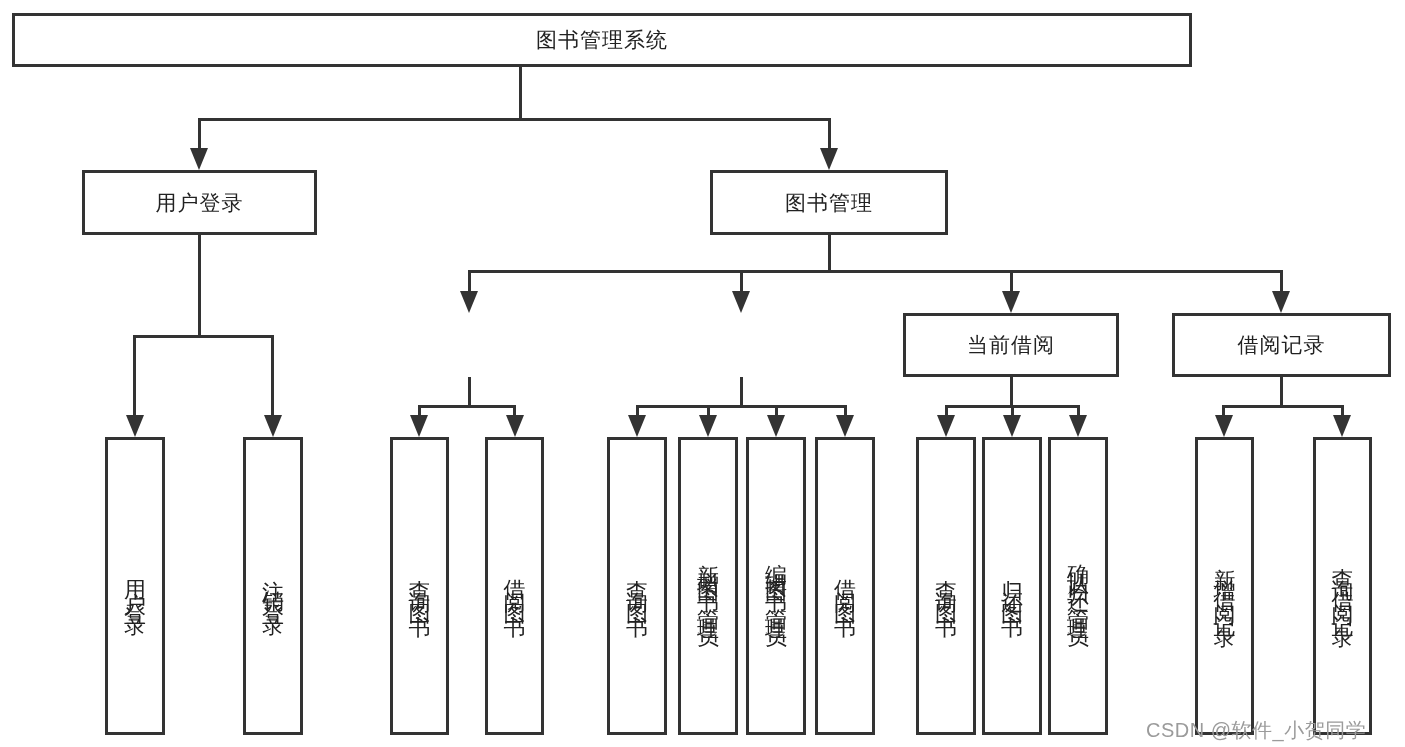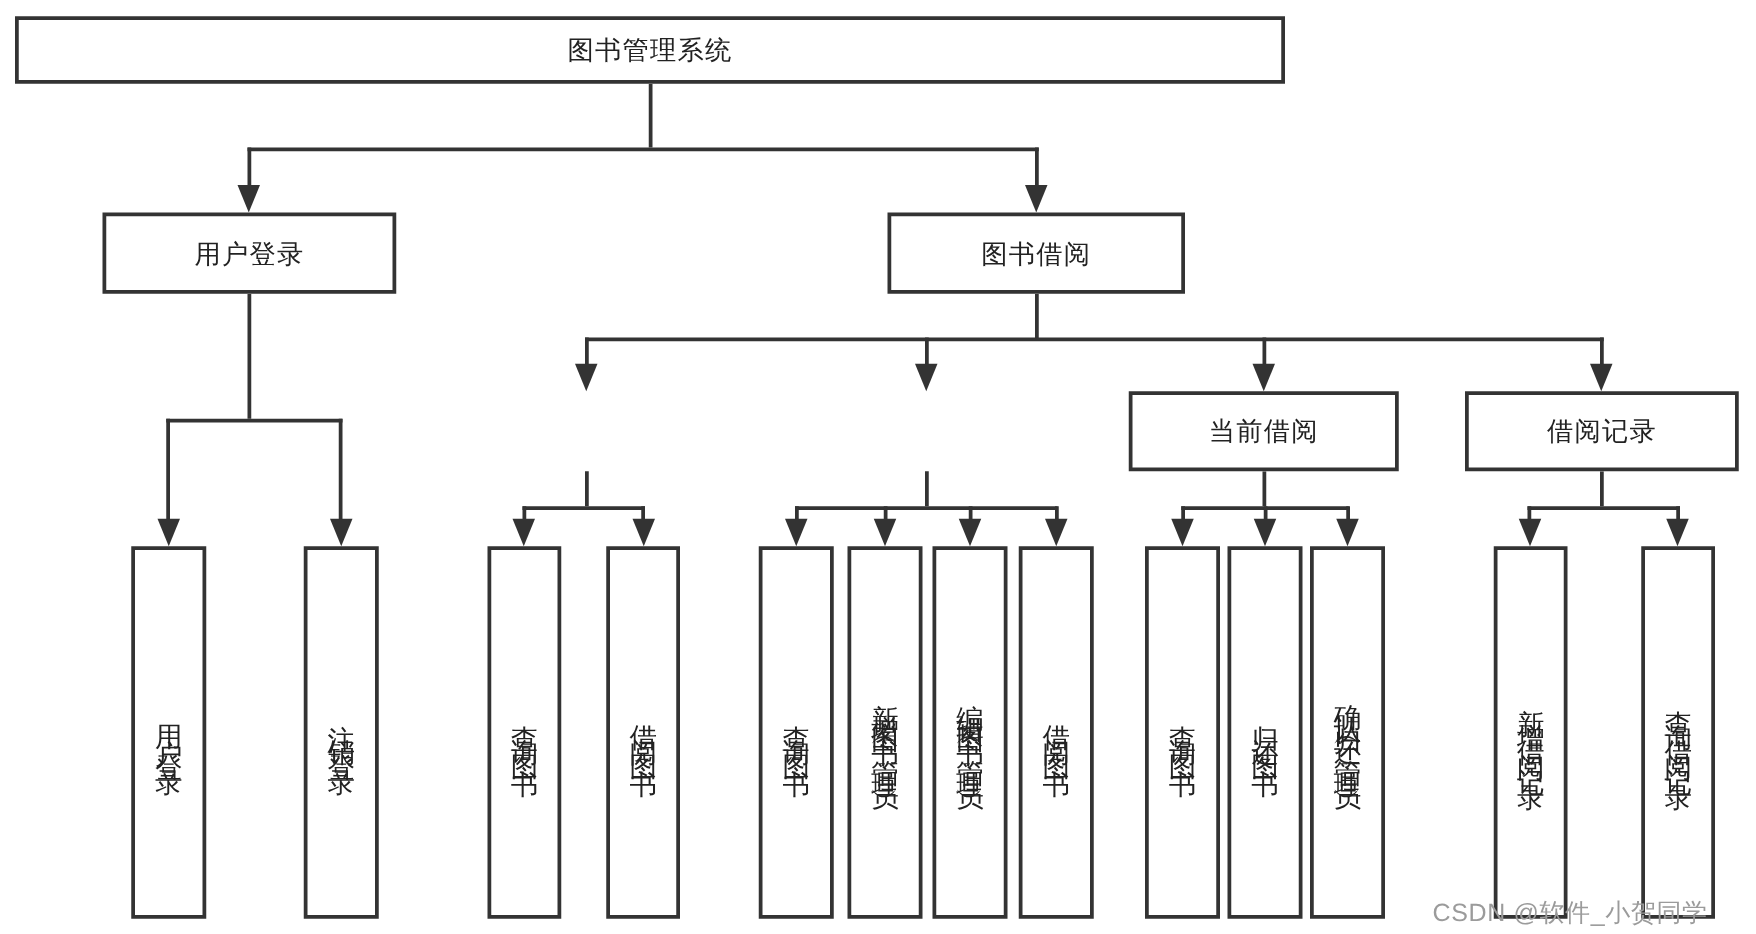--- a/index.html
+++ b/index.html
@@ -90,29 +90,29 @@
   <div class="ln" style="left:1077px;top:405px;width:3px;height:13px"></div>
   <div class="arr" style="left:1069px;top:415px"></div>
 
   <div class="ln" style="left:1280px;top:377px;width:3px;height:28px"></div>
   <div class="ln" style="left:1222px;top:405px;width:122px;height:3px"></div>
   <div class="ln" style="left:1222px;top:405px;width:3px;height:13px"></div>
   <div class="arr" style="left:1215px;top:415px"></div>
   <div class="ln" style="left:1341px;top:405px;width:3px;height:13px"></div>
   <div class="arr" style="left:1333px;top:415px"></div>
 
-  <div class="box" style="left:12px;top:13px;width:1016px;height:54px">
+  <div class="box" style="left:12px;top:13px;width:1180px;height:54px">
     <span class="hdr">图书管理系统</span>
   </div>
 
   <div class="box" style="left:82px;top:170px;width:235px;height:65px">
     <span class="hdr">用户登录</span>
   </div>
   <div class="box" style="left:710px;top:170px;width:238px;height:65px">
-    <span class="hdr">图书借阅</span>
+    <span class="hdr">图书管理</span>
   </div>
 
   <div class="box" style="left:903px;top:313px;width:216px;height:64px">
     <span class="hdr">当前借阅</span>
   </div>
   <div class="box" style="left:1172px;top:313px;width:219px;height:64px">
     <span class="hdr">借阅记录</span>
   </div>
 
   <div class="box" style="left:105px;top:437px;width:60px;height:298px">

